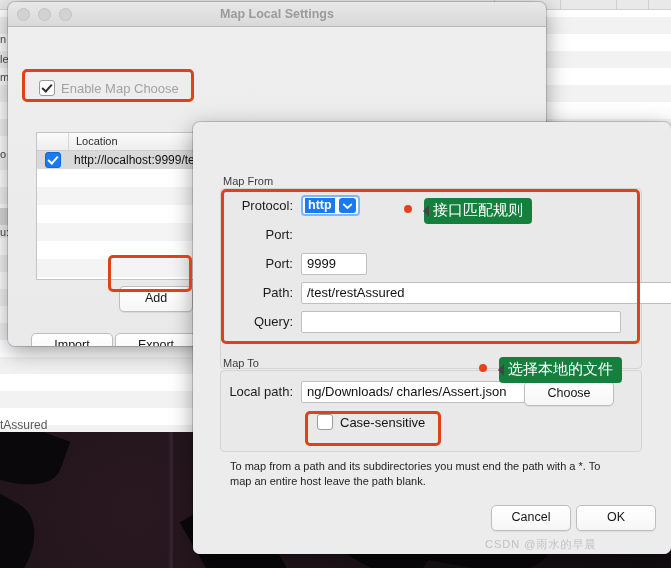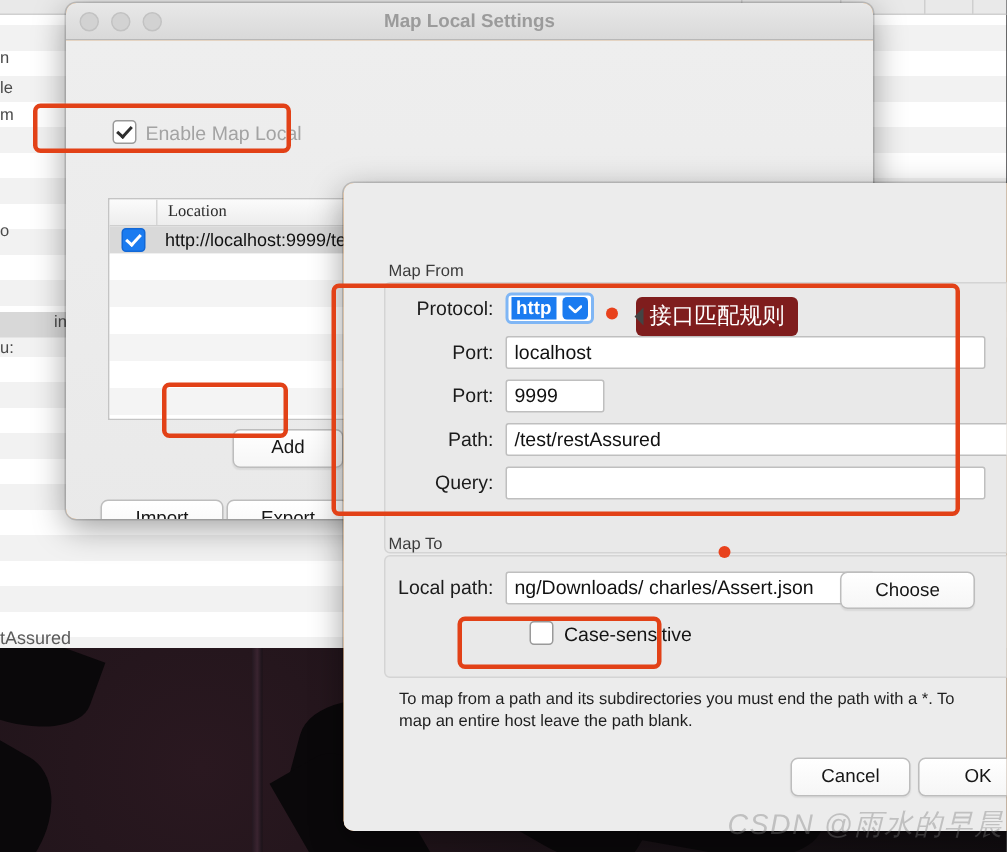--- a/index.html
+++ b/index.html
@@ -52,25 +52,24 @@
     font-family: "Liberation Sans", sans-serif;
   }
   .bg-sel-row {
     position: absolute; left: 0; width: 671px; height: 17px;
     background: #d8d8d8;
   }
 
   
   .mac-window {
     position: absolute;
-    background: #fdba74;
+    background: #c4b5fd;
     border-radius: 7px;
     box-shadow: 0 6px 22px rgba(0,0,0,.38), 0 0 0 1px rgba(0,0,0,.16);
     overflow: hidden;
-    margin-left: 36px;
   }
   .titlebar {
     height: 24px;
     background: linear-gradient(to bottom, #e8e8e8, #d9d9d9);
     border-bottom: 1px solid #b8b8b8;
     display: flex; align-items: center;
     position: relative;
   }
   .traffic { display: flex; gap: 8px; padding-left: 9px; }
   .dot { width: 11px; height: 11px; border-radius: 50%; }
@@ -126,21 +125,21 @@
     overflow: hidden;
   }
   .list-head {
     height: 17px;
     background: linear-gradient(to bottom,#fbfbfb,#ededed);
     border-bottom: 1px solid #cfcfcf;
     display: flex; font-size: 11px; color: #2b2b2b;
   }
   .list-head .col {
     padding-left: 7px; line-height: 17px;
-    border-right: 1px solid #d6d6d6; box-sizing: border-box; font-family: Liberation Serif, serif;
+    border-right: 1px solid #d6d6d6; box-sizing: border-box;
   }
   .list-head .col.c1 { width: 32px; border-right: 1px solid #d6d6d6; }
   .list-head .col.c2 { width: 196px; }
   .list-head .col.c3 { flex: 1; border-right: none; }
   .list-row {
     height: 18px; display: flex; align-items: center;
     font-size: 12px; color: #111;
   }
   .list-row.selected { background: #d9d9d9; }
   .list-row .cbcell { width: 32px; display: flex; justify-content: center; }
@@ -228,21 +227,21 @@
   .popup .arrowbtn svg { display: block; }
 
   .hintpara {
     position: absolute; font-size: 11px; color: #1e1e1e; line-height: 15px;
     width: 390px;
   }
 
   
   .callout {
     position: absolute;
-    background: #7f1d1d;
+    background: #15803d;
     color: #fff;
     font-size: 15px;
     border-radius: 4px;
     padding: 3px 9px 4px 9px;
     white-space: nowrap;
     font-family: "Liberation Sans", sans-serif;
   }
   .callout::before {
     content: "";
     position: absolute; left: -7px; top: 50%;
@@ -258,25 +257,24 @@
   
   .redbox {
     position: absolute;
     border: 3px solid #e24117;
     border-radius: 5px;
     pointer-events: none;
   }
 
   .watermark {
     position: absolute;
-    font-size: 19px;
+    font-size: 11px;
     color: rgba(120,120,120,.38);
     letter-spacing: 1px;
     white-space: nowrap;
-    font-style: italic;
   }
 </style>
 </head>
 <body>
 
 <div id="root">
 
   <div class="desktop-photo">
     <div class="trunk" style="left:168px; top:430px; width:7px; height:138px;"></div>
     <div class="frond" style="left:60px; top:440px; width:120px; height:60px; transform:rotate(200deg);"></div>
@@ -312,21 +310,21 @@
         <span class="dot inactive"></span>
       </div>
       <div class="win-title">Map Local Settings</div>
     </div>
 
     <div class="body">
 
 
       <div class="enable-row">
         <span class="cb checked-gray"></span>
-        <span class="enable-label">Enable Map Local</span>
+        <span class="enable-label">Enable Map Choose</span>
       </div>
 
       <div class="list-box">
         <div class="list-head">
           <div class="col c1"></div>
           <div class="col c2">Location</div>
           <div class="col c3">Local Path</div>
         </div>
         <div class="list-row selected">
           <span class="cbcell">
@@ -354,21 +352,20 @@
       <div class="popup" style="left:108px; top:73px;">
         <span class="sel">http</span>
         <span class="arrowbtn">
           <svg width="9" height="6" viewBox="0 0 9 6">
               <path d="M0.6 1.4 L4.5 5 L8.4 1.4" fill="none" stroke="#fff" stroke-width="1.8" stroke-linecap="round" stroke-linejoin="round"></path>
             </svg>
         </span>
       </div>
 
       <div class="fld-label" style="left:28px; top:105px; width:72px;">Port:</div>
-      <div class="tf" style="left:108px; top:102px; width:320px; height:22px;">localhost</div>
 
       <div class="fld-label" style="left:28px; top:134px; width:72px;">Port:</div>
       <div class="tf" style="left:108px; top:131px; width:66px; height:22px;">9999</div>
 
       <div class="fld-label" style="left:28px; top:163px; width:72px;">Path:</div>
       <div class="tf" style="left:108px; top:160px; width:388px; height:22px;">/test/restAssured</div>
 
       <div class="fld-label" style="left:28px; top:192px; width:72px;">Query:</div>
       <div class="tf" style="left:108px; top:189px; width:320px; height:22px;"></div>
 
@@ -393,16 +390,17 @@
 
   <div class="redbox" style="left:22px;  top:69px;  width:166px; height:27px;"></div>
   <div class="redbox" style="left:108px; top:255px; width:78px;  height:31px;"></div>
   <div class="redbox" style="left:221px; top:189px; width:413px; height:149px;"></div>
   <div class="redbox" style="left:305px; top:411px; width:130px; height:29px;"></div>
 
   <div class="callout-dot" style="left:404px; top:205px;"></div>
   <div class="callout" style="left:424px; top:198px;">接口匹配规则</div>
 
   <div class="callout-dot" style="left:479px; top:364px;"></div>
+  <div class="callout" style="left:499px; top:357px;">选择本地的文件</div>
 
   <div class="watermark" style="left:485px; top:537px;">CSDN @雨水的早晨</div>
 
 </div>
 
 </body></html>

